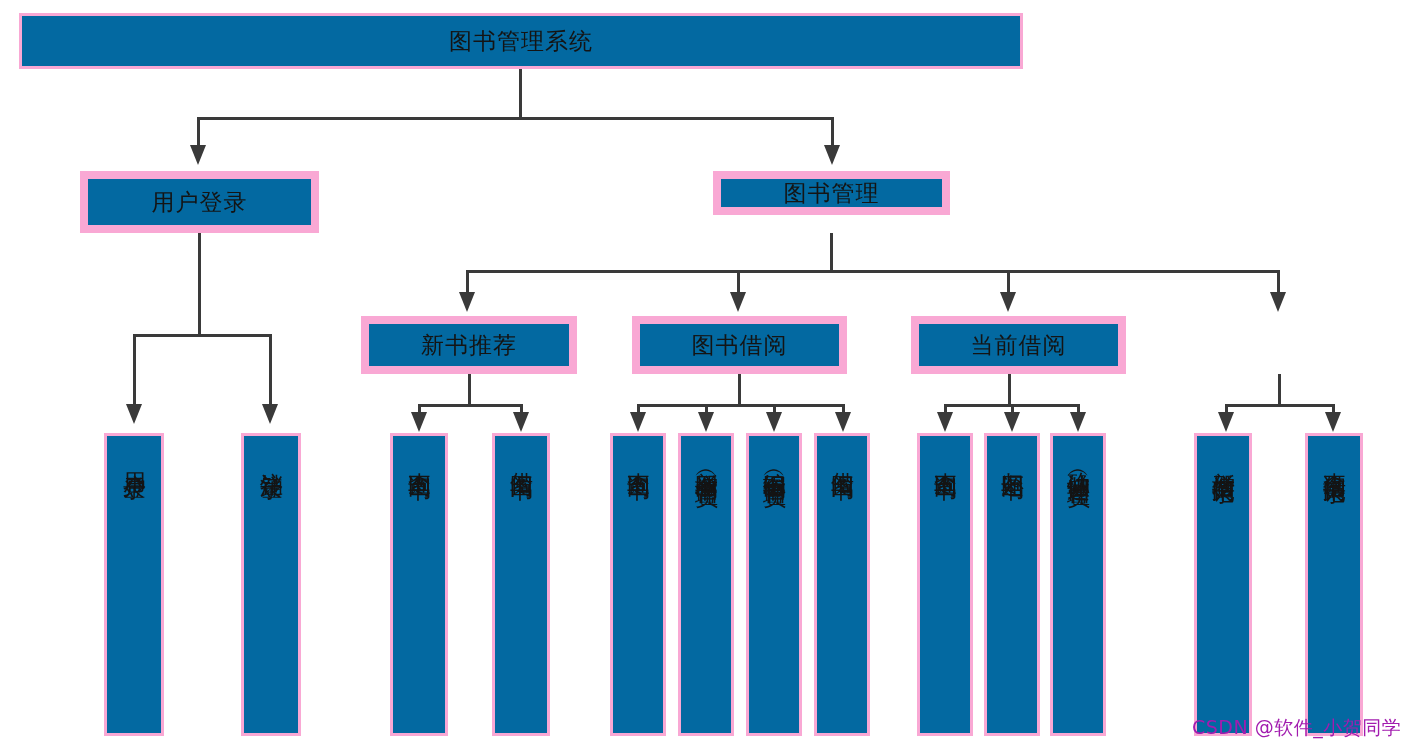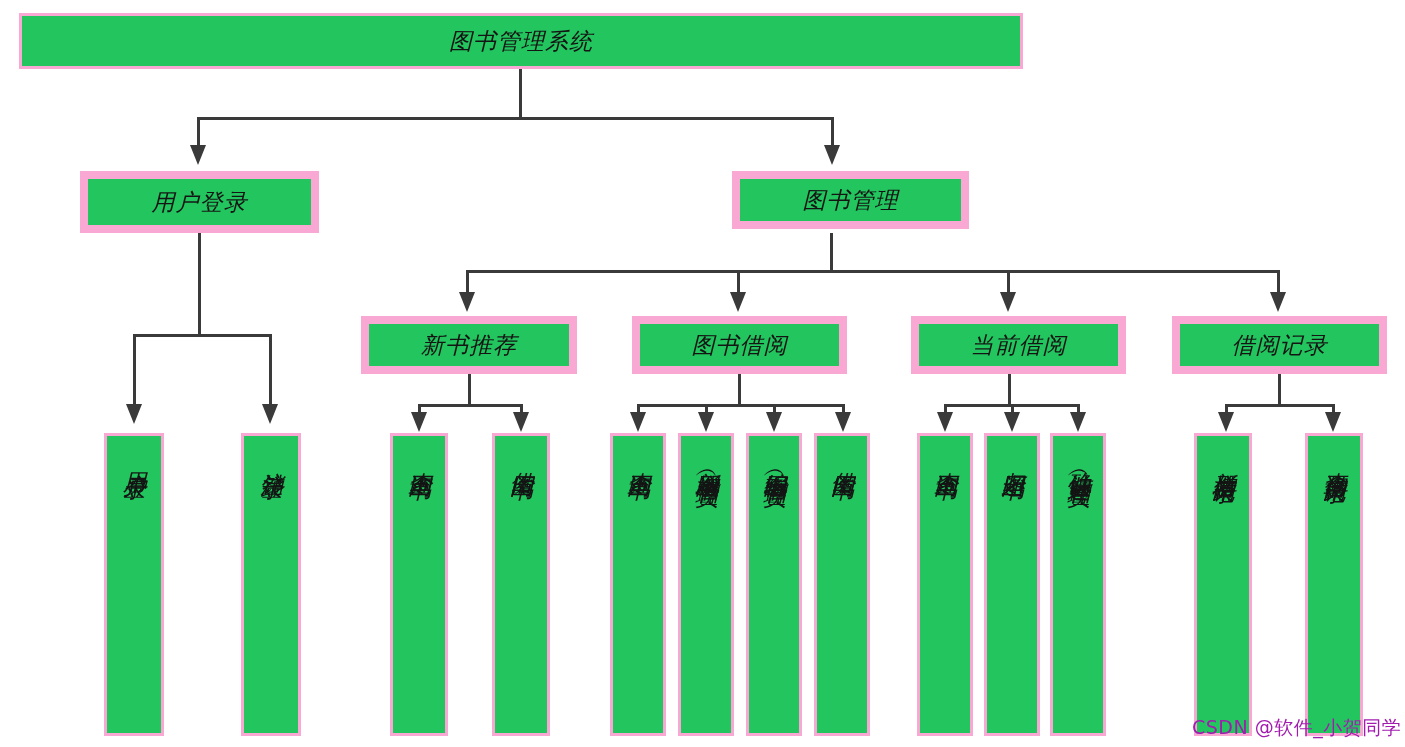--- a/index.html
+++ b/index.html
@@ -15,27 +15,26 @@
     position: relative;
     width: 1405px;
     height: 747px;
     background: #ffffff;
     overflow: hidden;
   }
   
   .node {
     position: absolute;
     box-sizing: border-box;
-    background: #22c55e;
+    background: #0369a1;
     border: 8px solid #f9a8d4;
     display: flex;
     align-items: center;
     justify-content: center;
     color: #1a1a1a;
-    font-style: italic;
   }
   .node.level0 {
     border-width: 3px;
   }
   .node-label {
     font-size: 23px;
     line-height: 1.25;
     letter-spacing: 1px;
     white-space: nowrap;
     color: #141414;
@@ -97,21 +96,21 @@
   <div class="edge h" style="left:197px; top:117px; width:637px; height:3px;"></div>
   <div class="edge v" style="left:197px; top:117px; width:3px; height:30px;"></div>
   <div class="arrow" style="left:190px; top:145px;"></div>
   <div class="edge v" style="left:831px; top:117px; width:3px; height:30px;"></div>
   <div class="arrow" style="left:824px; top:145px;"></div>
 
   <div class="node" style="left:80px; top:171px; width:239px; height:62px;">
     <span class="node-label">用户登录</span>
   </div>
 
-  <div class="node" style="left:732px; top:171px; width:237px; height:58px;">
+  <div class="node" style="left:713px; top:171px; width:237px; height:44px;">
     <span class="node-label">图书管理</span>
   </div>
 
   <div class="edge v" style="left:198px; top:233px; width:3px; height:104px;"></div>
   <div class="edge h" style="left:133px; top:334px; width:139px; height:3px;"></div>
   <div class="edge v" style="left:133px; top:334px; width:3px; height:72px;"></div>
   <div class="arrow" style="left:126px; top:404px;"></div>
   <div class="edge v" style="left:269px; top:334px; width:3px; height:72px;"></div>
   <div class="arrow" style="left:262px; top:404px;"></div>
 
@@ -128,23 +127,20 @@
 
   <div class="node" style="left:361px; top:316px; width:216px; height:58px;">
     <span class="node-label">新书推荐</span>
   </div>
   <div class="node" style="left:632px; top:316px; width:215px; height:58px;">
     <span class="node-label">图书借阅</span>
   </div>
   <div class="node" style="left:902px; top:316px; width:215px; height:58px;margin-left:9px;">
     <span class="node-label">当前借阅</span>
   </div>
-  <div class="node" style="left:1172px; top:316px; width:215px; height:58px;">
-    <span class="node-label">借阅记录</span>
-  </div>
 
   <div class="edge v" style="left:468px; top:374px; width:3px; height:32px;"></div>
   <div class="edge h" style="left:418px; top:404px; width:105px; height:3px;"></div>
   <div class="edge v" style="left:418px; top:404px; width:3px; height:12px;"></div>
   <div class="arrow" style="left:411px; top:412px;"></div>
   <div class="edge v" style="left:520px; top:404px; width:3px; height:12px;"></div>
   <div class="arrow" style="left:513px; top:412px;"></div>
 
   <div class="edge v" style="left:738px; top:374px; width:3px; height:32px;"></div>
   <div class="edge h" style="left:637px; top:404px; width:208px; height:3px;"></div>

